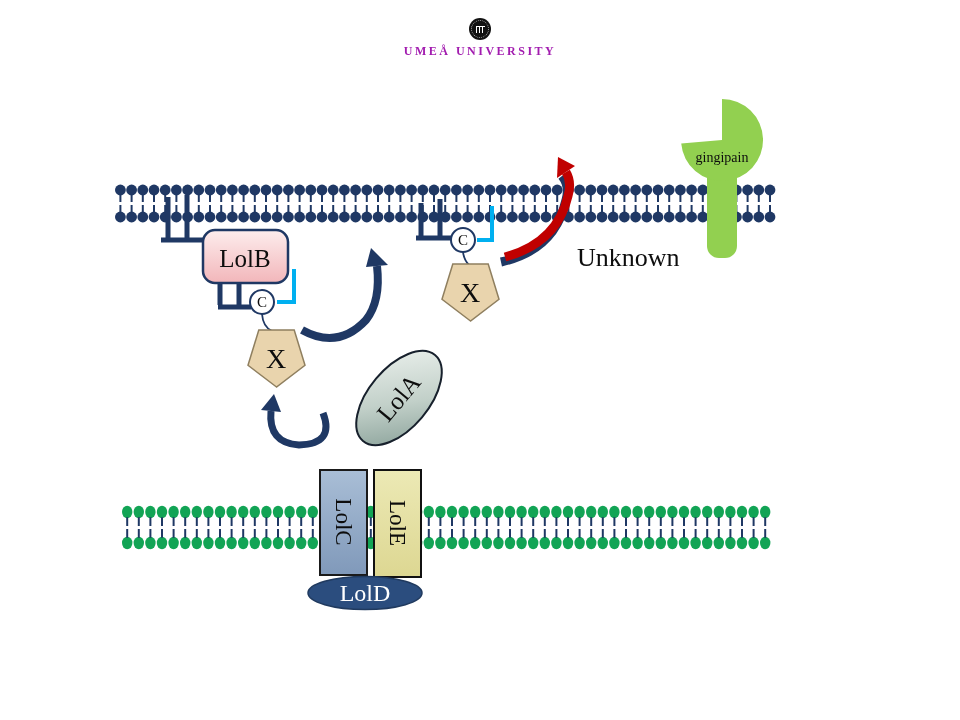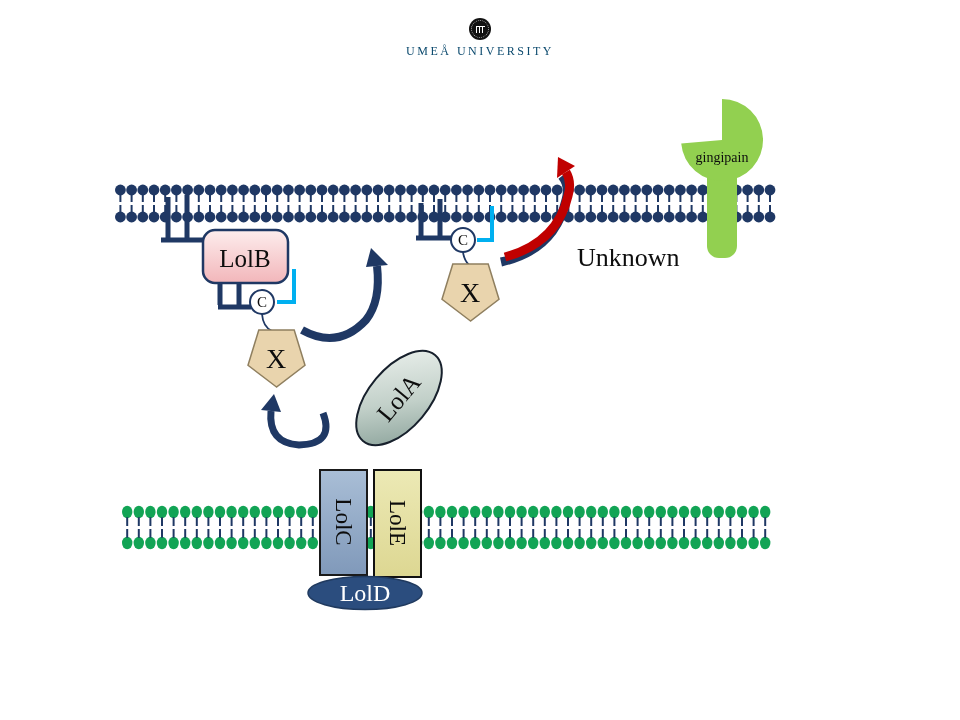--- a/index.html
+++ b/index.html
@@ -7,21 +7,21 @@
     position:relative;width:960px;height:720px;background:#fff;overflow:hidden;
     font-family:"Liberation Serif","DejaVu Serif",serif;
   }
   
   .logo{position:absolute;left:0;top:18px;width:960px;display:flex;flex-direction:column;align-items:center;}
   .seal{position:relative;width:22px;height:22px;border-radius:50%;background:#121212;
         display:flex;align-items:center;justify-content:center;}
   .seal::before{content:"";position:absolute;inset:2px;border-radius:50%;border:1px dotted rgba(255,255,255,.65);}
   .seal-glyph{width:9px;height:6px;border-top:1.5px solid #fff;
         background:repeating-linear-gradient(90deg,#fff 0 1.5px,#121212 1.5px 3px);}
-  .logo-text{margin-top:4px;font-size:12px;letter-spacing:2.5px;color:#0c4a6e;white-space:nowrap;}
+  .logo-text{margin-top:4px;font-size:12px;letter-spacing:2.5px;color:#a21caf;white-space:nowrap;font-weight:bold;}
   
   svg{position:absolute;left:0;top:0;}
   text{font-family:"Liberation Serif","DejaVu Serif",serif;fill:#0d0d0d;}
   .lbl-main{font-size:25px;}
   .lbl-x{font-size:28px;}
   .lbl-c{font-size:15px;}
   .lbl-small{font-size:14px;}
   .lbl-unknown{font-size:26px;}
   .lbl-vert{font-size:23px;}
   .lbl-lold{font-size:24px;fill:#ffffff;}

